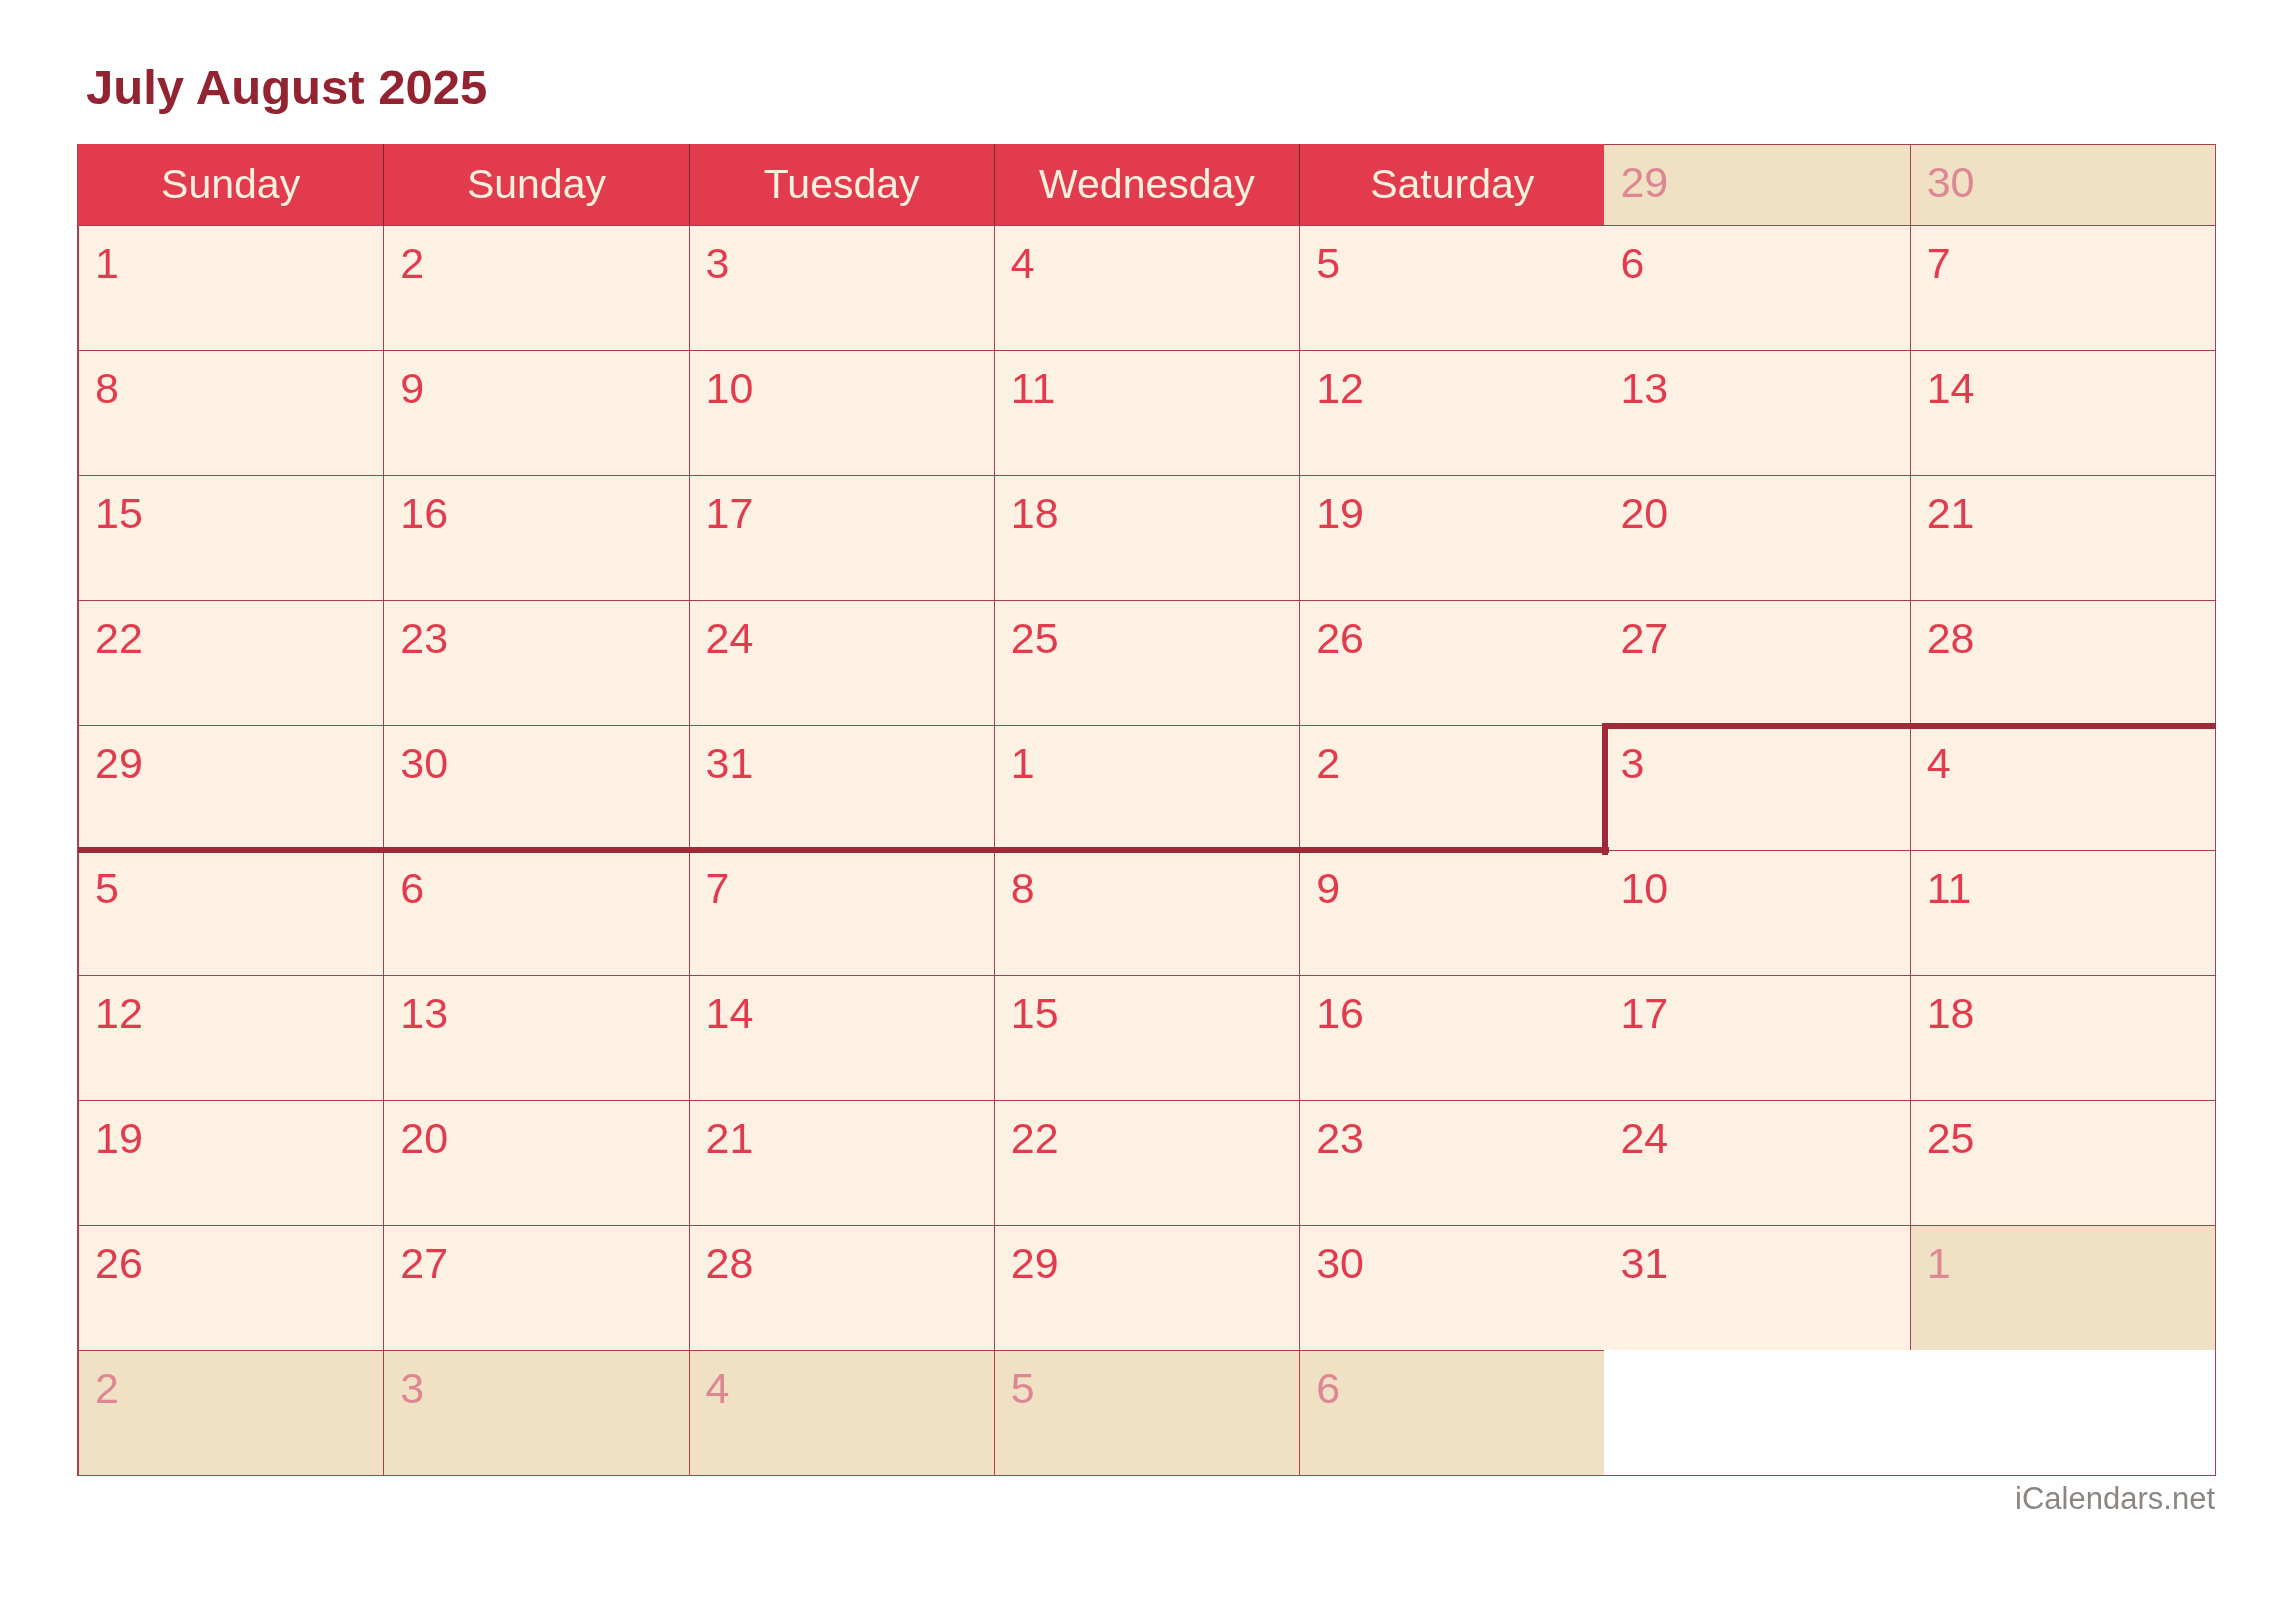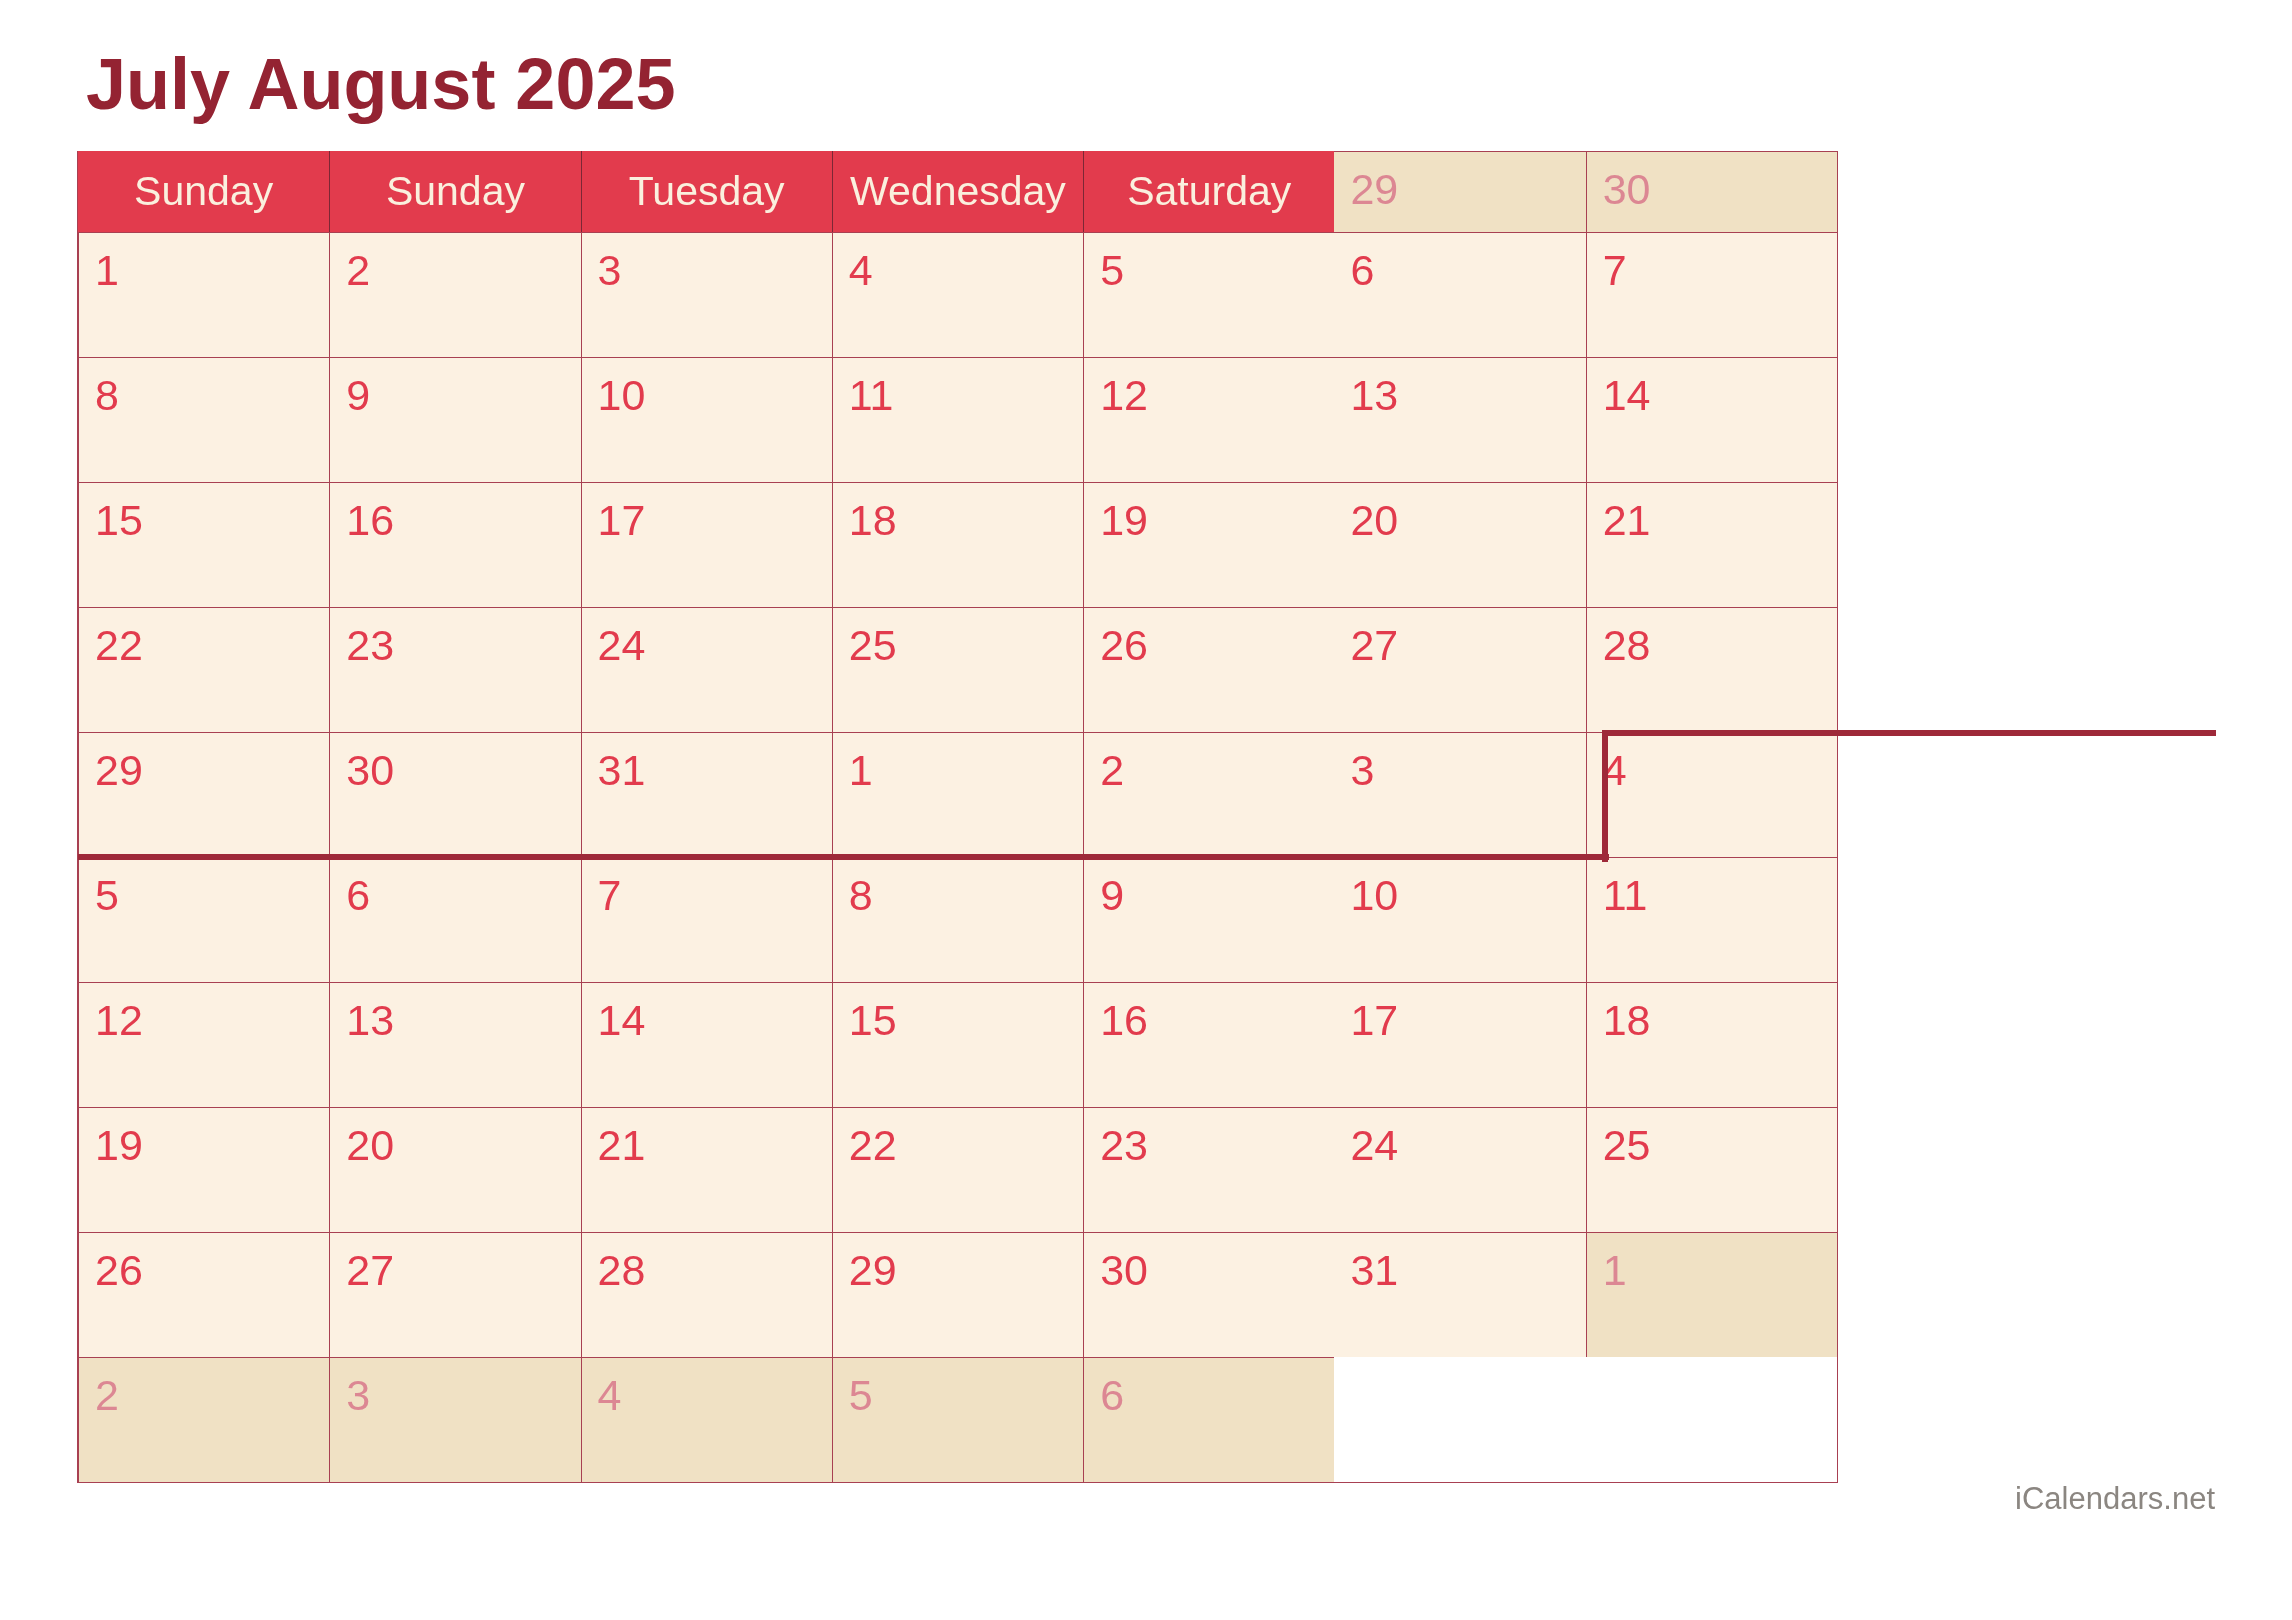--- a/index.html
+++ b/index.html
@@ -14,27 +14,27 @@
     --grid-line:#A84052;
     --month-divider:#9E2939;
     --footer-text:#8B8681;
   }
   *{margin:0;padding:0;box-sizing:border-box;}
   html,body{width:2293px;height:1620px;background:#ffffff;
     font-family:"Liberation Sans","DejaVu Sans",sans-serif;}
   body{position:relative;overflow:hidden;}
 
   .page-title{
-    position:absolute;left:86px;top:48px;
-    font-size:72px;font-weight:bold;line-height:1;
+    position:absolute;left:86px;top:63px;
+    font-size:49px;font-weight:bold;line-height:1;
     color:var(--title-text);letter-spacing:0px;
   }
 
   .calendar{
-    position:absolute;left:77px;top:151px;width:1761px;height:1332px;
+    position:absolute;left:77px;top:144px;width:2139px;height:1332px;
     border-left:1.3px solid var(--grid-line);
     border-right:1.3px solid var(--grid-line);
     border-bottom:1.3px solid var(--grid-line);
   }
   .cal-grid{
     width:100%;height:100%;
     display:grid;
     grid-template-columns:repeat(7,1fr);
     grid-template-rows:81px repeat(10,1fr);
   }

